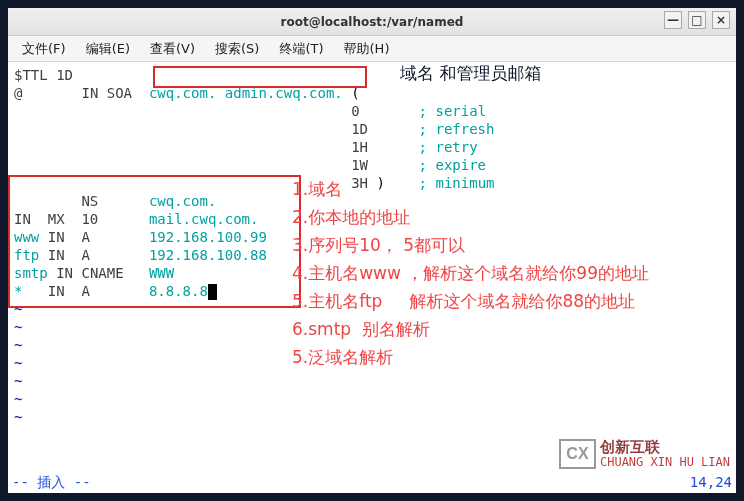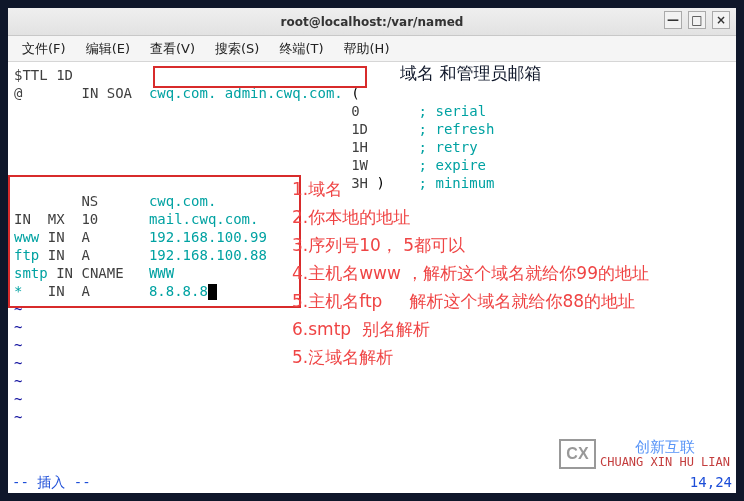--- a/index.html
+++ b/index.html
@@ -77,21 +77,21 @@
   .soa-box { position:absolute; border:2px solid #d82b2b; left:145px; top:4px; width:214px; height:22px; pointer-events:none;}
   .rec-box { position:absolute; border:2px solid #d82b2b; left:0px; top:113px; width:293px; height:133px; pointer-events:none;}
   .soa-comment { position:absolute; left:392px; top:2px; color:#0f172a; font-size:17px; font-family:"DejaVu Sans", sans-serif; }
   .annot { position:absolute; left:284px; color:#ef4444; font-size:17px; font-family:"DejaVu Sans", sans-serif; white-space:pre;}
   .a1{top:118px;} .a2{top:146px;} .a3{top:174px;} .a4{top:202px;} .a5{top:230px;} .a6{top:258px;} .a7{top:286px;}
   .cursor{display:inline-block;width:9px;height:16px;background:#000;vertical-align:middle;}
   .statusline{position:absolute;bottom:2px;left:4px;right:4px;display:flex;justify-content:space-between;font-family:"DejaVu Sans Mono",monospace;font-size:14px;color:#1d4ed8;}
   .watermark{position:absolute;right:6px;bottom:24px;display:flex;align-items:center;gap:4px;opacity:0.85;}
   .wm-logo{width:37px;height:30px;border:2px solid #888;color:#888;display:flex;align-items:center;justify-content:center;font-weight:bold;font-size:16px;font-family:sans-serif;}
   .wm-txt{font-size:12px;color:#b91c1c;line-height:13px;}
-  .wm-big{font-size:15px;color:#3b82f6;font-weight:normal;text-align:center;}
+  .wm-big{font-size:15px;color:#7f1d1d;font-weight:bold;}
 </style>
 </head>
 <body>
 
 <div class="outer-border">
 
   <div class="titlebar">
     <span>root@localhost:/var/named</span>
     <div class="win-controls">
       <div class="win-btn">—</div>

